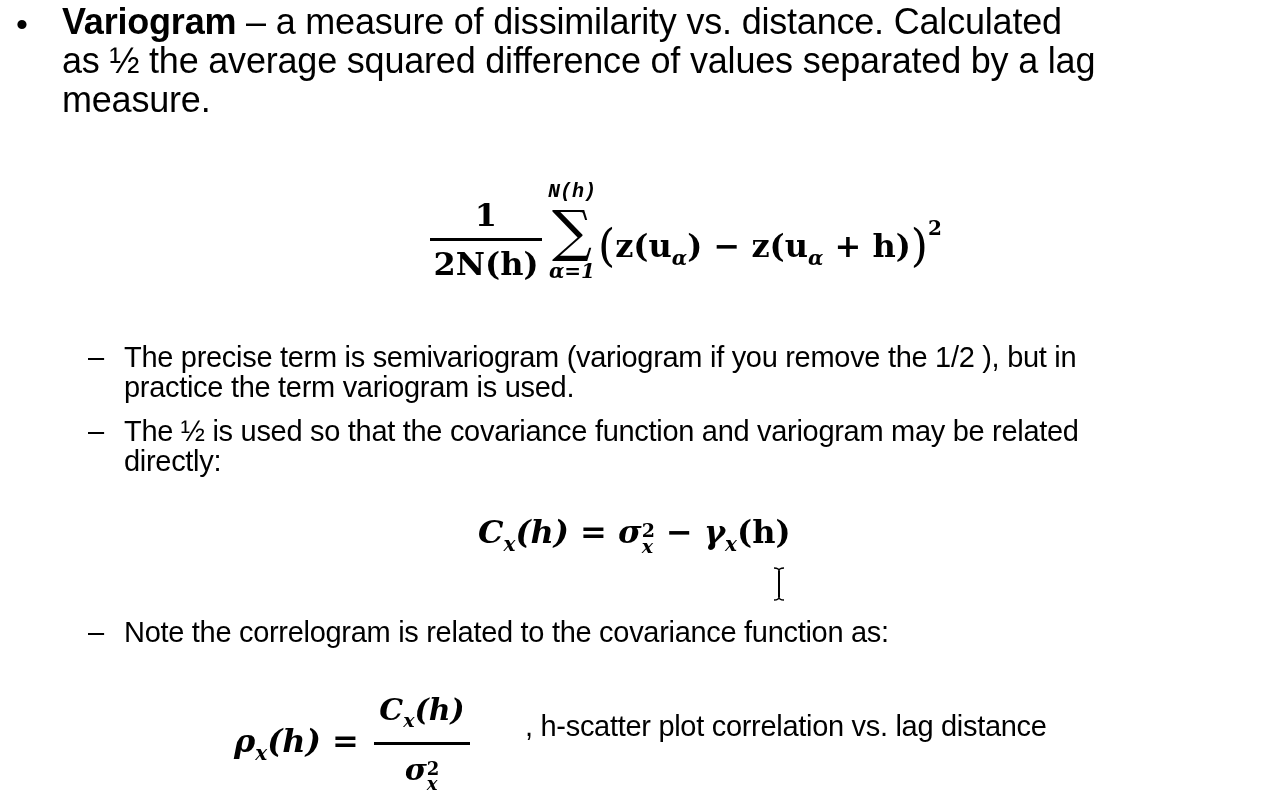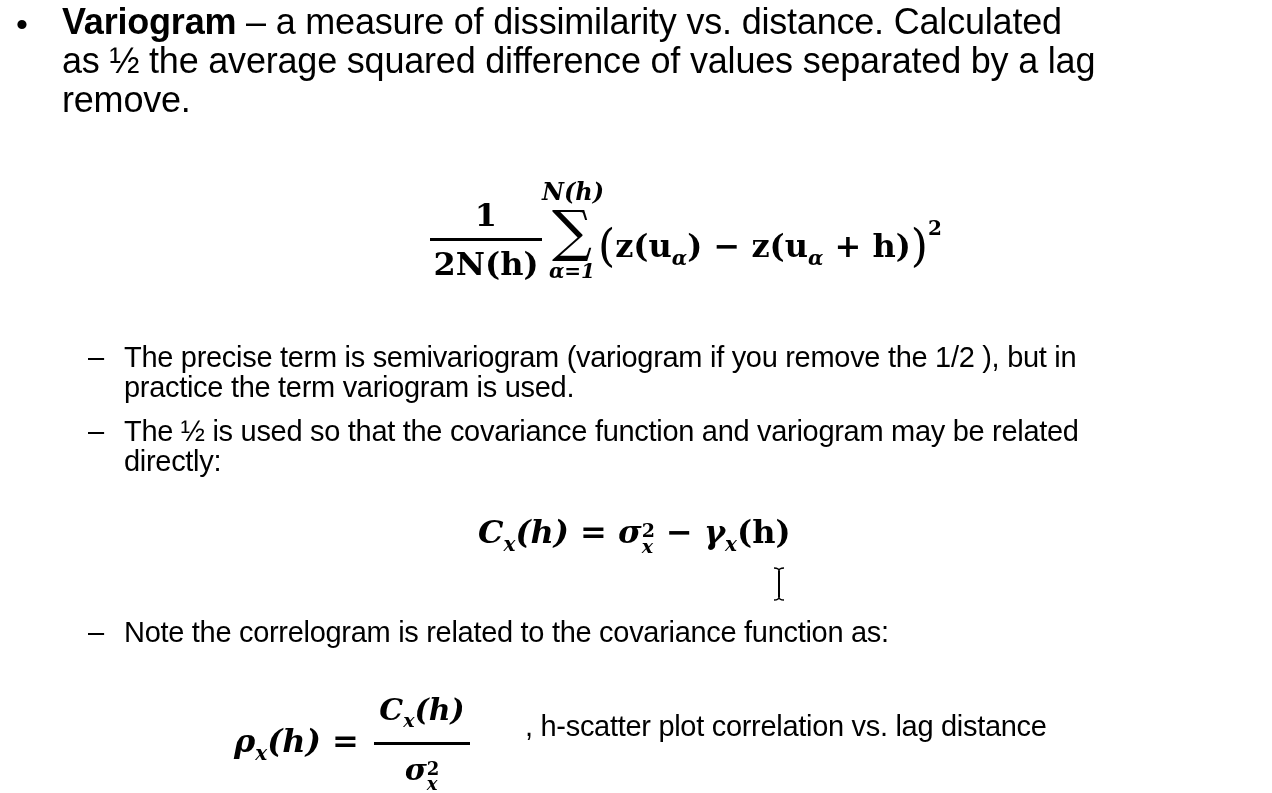--- a/index.html
+++ b/index.html
@@ -50,21 +50,21 @@
   .rm { font-style: normal; }
 
   
   .f1 { left: 310px; top: 180px; width: 640px; height: 130px; }
   .f1 .lhs { position: absolute; left: 0; top: 36px; font-size: 34px; }
   .f1 .frac { position: absolute; left: 120px; top: 16px; width: 112px; text-align: center; }
   .f1 .frac .num { font-size: 32px; line-height: 38px; display:block; }
   .f1 .frac .bar { display:block; height: 3px; background:#000; margin: 4px 0 4px 0; }
   .f1 .frac .den { font-size: 32px; line-height: 38px; display:block; }
   .f1 .sum { position: absolute; left: 232px; top: 0; width: 60px; text-align: center; }
-  .f1 .sum .upper { display:block; font-size: 24px; line-height: 24px; }
+  .f1 .sum .upper { display:block; font-size: 20px; line-height: 24px; font-family: Liberation Mono, monospace; }
   .f1 .sum .sigma { display:block; font-size: 56px; line-height: 54px; font-weight: normal; }
   .f1 .sum .lower { display:block; font-size: 20px; line-height: 26px; }
   .f1 .rhs { position: absolute; left: 288px; top: 36px; font-size: 32px; }
   .f1 .rhs .sub { font-size: 20px; vertical-align: -8px; }
   .f1 .rhs .big { font-size: 44px; font-weight: normal; vertical-align: -4px; }
   .f1 .rhs .sup { font-size: 20px; vertical-align: 22px; }
 
   
   .f2 { left: 478px; top: 510px; font-size: 32px; line-height: 44px; }
   .f2 .sub { font-size: 20px; vertical-align: -8px; }
@@ -95,21 +95,21 @@
     left: 771px; top: 566px; width: 16px; height: 36px;
   }
 </style>
 </head>
 <body>
 
 <div class="abs main-bullet-dot">•</div>
 <div class="abs main-text">
   <div><span class="term">Variogram</span><span> – a measure of dissimilarity vs. distance.  Calculated</span></div>
   <div>as ½ the average squared difference of values separated by a lag</div>
-  <div>remove.</div>
+  <div>measure.</div>
 </div>
 
 <div class="abs math f1">
   <span class="frac">
     <span class="num">1</span>
     <span class="bar"></span>
     <span class="den">2N(h)</span>
   </span>
   <span class="sum">
     <span class="upper it">N(h)</span>

